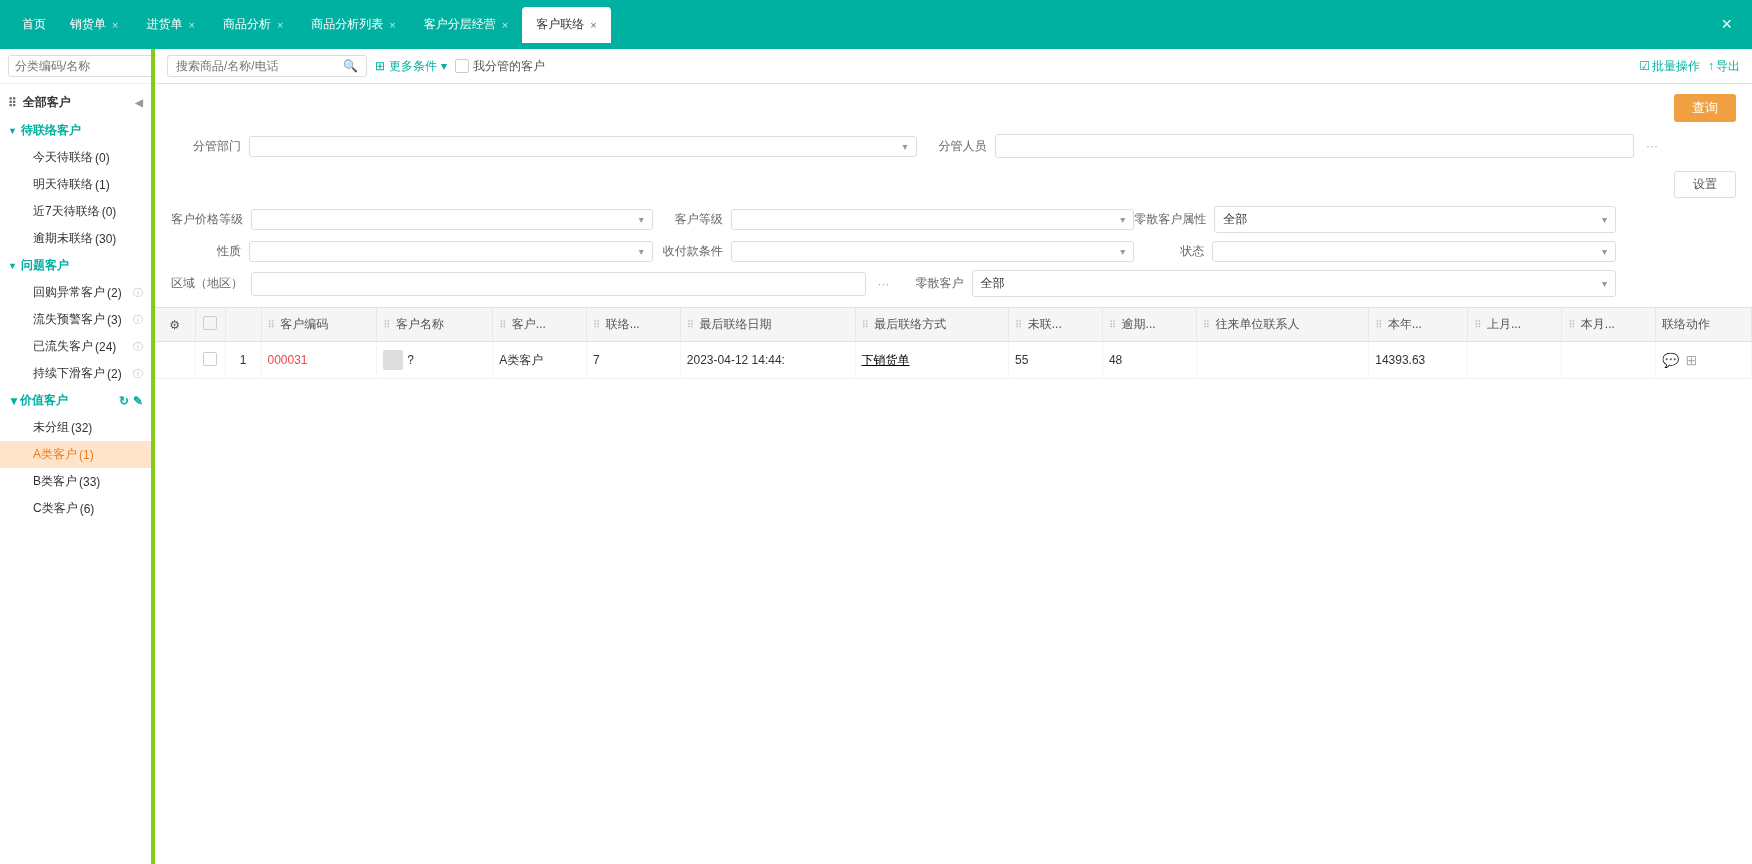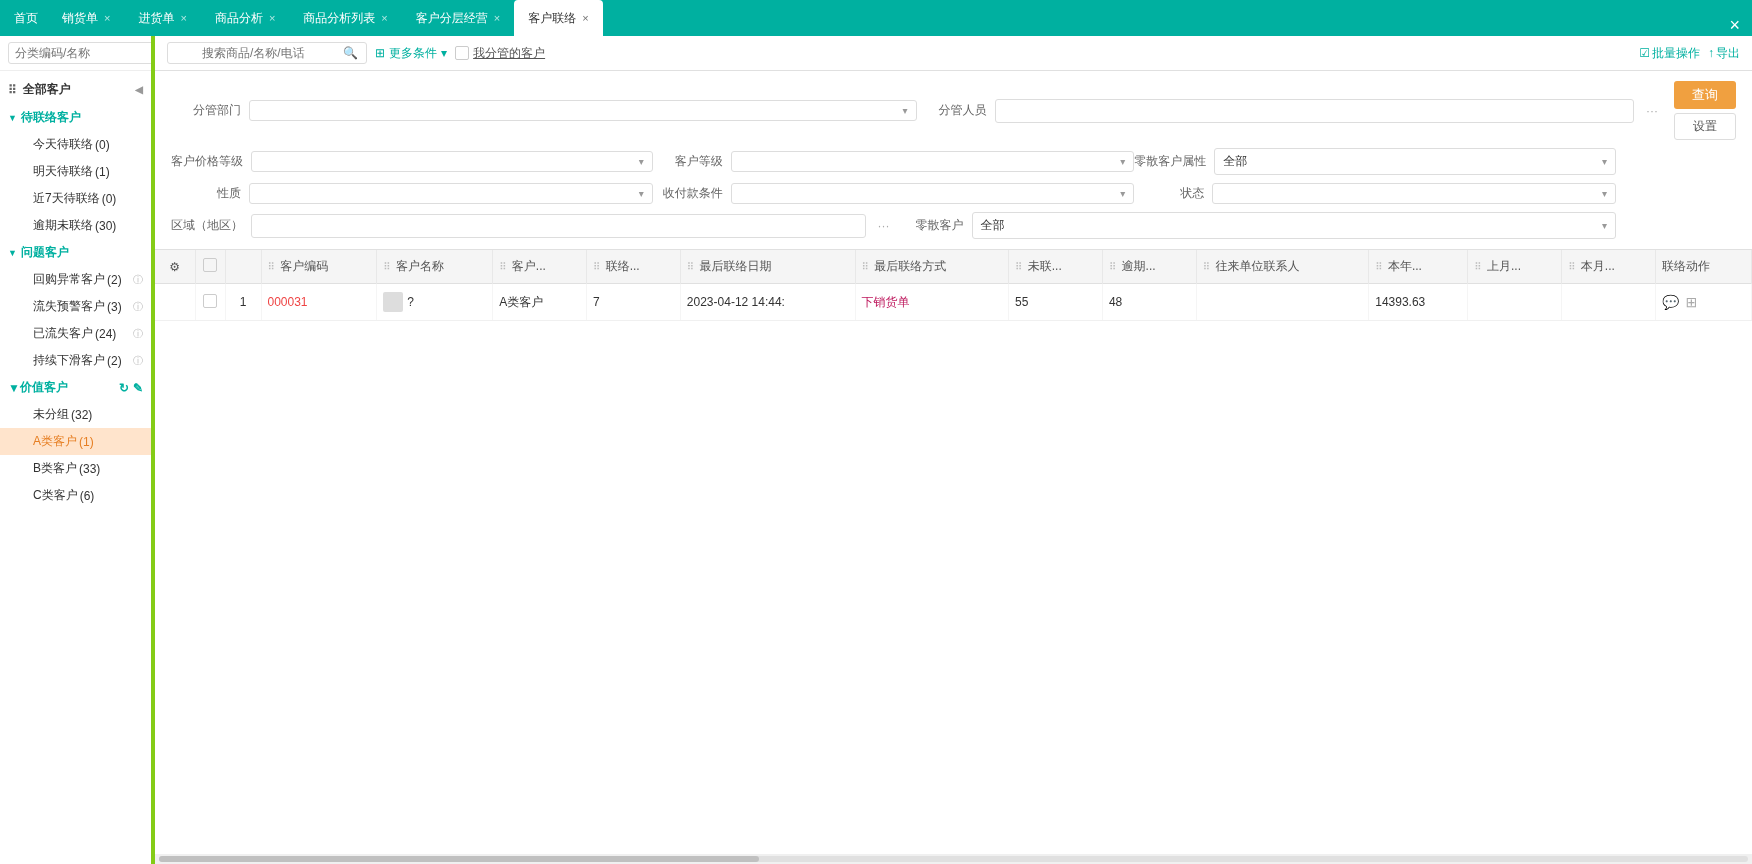--- a/index.html
+++ b/index.html
@@ -1,21 +1,21 @@
 <!DOCTYPE html>
 <html><head>
   <meta charset="utf-8">
   <style>
     * { box-sizing: border-box; margin: 0; padding: 0; font-family: 'Microsoft YaHei', Arial, sans-serif; font-size: 12px; }
     body { background: #f5f5f5; overflow: hidden; width: 1752px; height: 864px; }
 
     
     .top-nav {
-      display: flex; align-items: flex-end;
-      background: #00b0a0; height: 36px; padding: 0 4px;
+      display: flex; align-items: center;
+      background: #00b0a0; height: 49px; padding: 0 12px;
       color: #fff;
     }
     .top-nav .nav-item {
       padding: 0 14px; height: 36px; display: flex; align-items: center;
       cursor: pointer; font-size: 13px; color: #fff; white-space: nowrap;
     }
     .top-nav .nav-item.home { padding: 0 10px; }
     .top-nav .nav-item.active {
       background: #fff; color: #333; border-radius: 4px 4px 0 0;
     }
@@ -83,21 +83,21 @@
     .search-box {
       display: flex; align-items: center;
       border: 1px solid #ddd; border-radius: 3px; padding: 3px 8px;
       background: #fff; width: 200px;
     }
     .search-box input { border: none; outline: none; font-size: 12px; color: #999; flex: 1; }
     .search-box .search-icon { color: #00b0a0; }
     .more-filter {
       display: flex; align-items: center; gap: 4px; color: #00b0a0; cursor: pointer;
     }
-    .my-customer { display: flex; align-items: center; gap: 4px; color: #555; cursor: pointer; text-decoration: underline; }
+    .my-customer { display: flex; align-items: center; gap: 4px; color: #555; cursor: pointer; }
     .toolbar-right { margin-left: auto; display: flex; gap: 8px; align-items: center; }
     .batch-op { color: #00b0a0; cursor: pointer; display: flex; align-items: center; gap: 2px; }
     .export-btn { color: #00b0a0; cursor: pointer; display: flex; align-items: center; gap: 2px; }
 
     
     .filter-panel {
       background: #fff; padding: 10px 16px; border-bottom: 1px solid #e0e0e0;
     }
     .filter-row {
       display: flex; align-items: center; margin-bottom: 8px; gap: 0;
@@ -118,42 +118,42 @@
       min-width: 120px;
     }
     .filter-select .dropdown-arrow { color: #999; font-size: 10px; }
     .filter-btn-group { display: flex; flex-direction: column; gap: 4px; margin-left: 12px; }
     .btn-query {
       background: #f0a040; color: #fff; border: none; border-radius: 3px;
       padding: 5px 18px; cursor: pointer; font-size: 13px;
     }
     .btn-settings {
       background: #fff; color: #555; border: 1px solid #ddd; border-radius: 3px;
-      padding: 4px 14px; cursor: pointer; font-size: 12px;
+      padding: 4px 14px; cursor: pointer; font-size: 12px; margin-top: 45px;
     }
     .filter-dots { color: #aaa; margin: 0 4px; }
 
     
     .table-container { flex: 1; overflow: auto; background: #fff; }
     table { width: 100%; border-collapse: collapse; min-width: 1400px; }
     thead tr { background: #f5f5f5; border-bottom: 1px solid #e0e0e0; }
     th {
       padding: 8px 6px; text-align: left; color: #555; font-weight: normal;
       border-right: 1px solid #e8e8e8; white-space: nowrap; font-size: 12px;
       position: sticky; top: 0; background: #f5f5f5;
     }
     th:first-child { width: 40px; }
     td {
       padding: 8px 6px; border-bottom: 1px solid #f0f0f0;
       border-right: 1px solid #f5f5f5; color: #333; white-space: nowrap; font-size: 12px;
     }
     .col-settings { width: 36px; text-align: center; }
     .col-checkbox { width: 30px; text-align: center; }
     .col-index { width: 36px; text-align: center; }
-    .link-text { color: #be185d; cursor: pointer; }
+    .link-text { color: #000000; text-decoration: underline; cursor: pointer; }
     .action-icons { display: flex; gap: 6px; align-items: center; }
     .action-icon { color: #aaa; cursor: pointer; font-size: 14px; }
 
     
     .footer {
       display: flex; align-items: center; padding: 6px 16px;
       background: #fff; border-top: 1px solid #e0e0e0; gap: 8px;
     }
     .footer .per-page { display: flex; align-items: center; gap: 6px; color: #555; }
     .per-page select { border: 1px solid #ddd; border-radius: 3px; padding: 2px 6px; }
@@ -299,21 +299,21 @@
         <span>C类客户</span>
         <span class="badge">(6)</span>
       </div>
     </div>
   </div>
 
   <div class="content-area">
 
     <div class="toolbar">
       <div class="search-box">
-        <input type="text" style="width: 100%; margin-left: 26px;" placeholder="搜索商品/名称/电话">
+        <input type="text" style="width: 100%;" placeholder="搜索商品/名称/电话">
         <span class="search-icon">🔍</span>
       </div>
       <div class="more-filter">
         <span>⊞</span>
         <span>更多条件</span>
         <span>▾</span>
       </div>
       <div class="my-customer">
         <span class="checkbox"></span>
         <span>我分管的客户</span>

